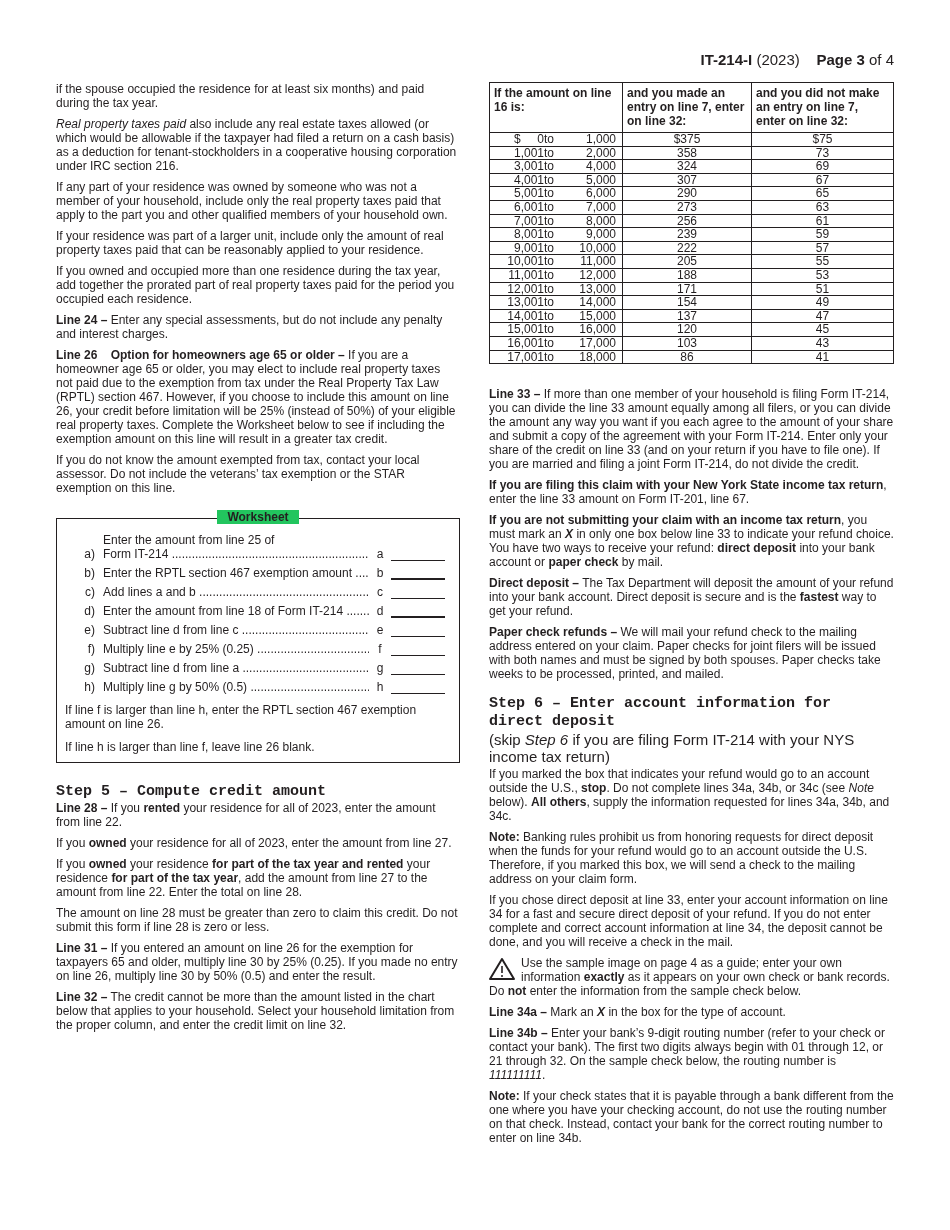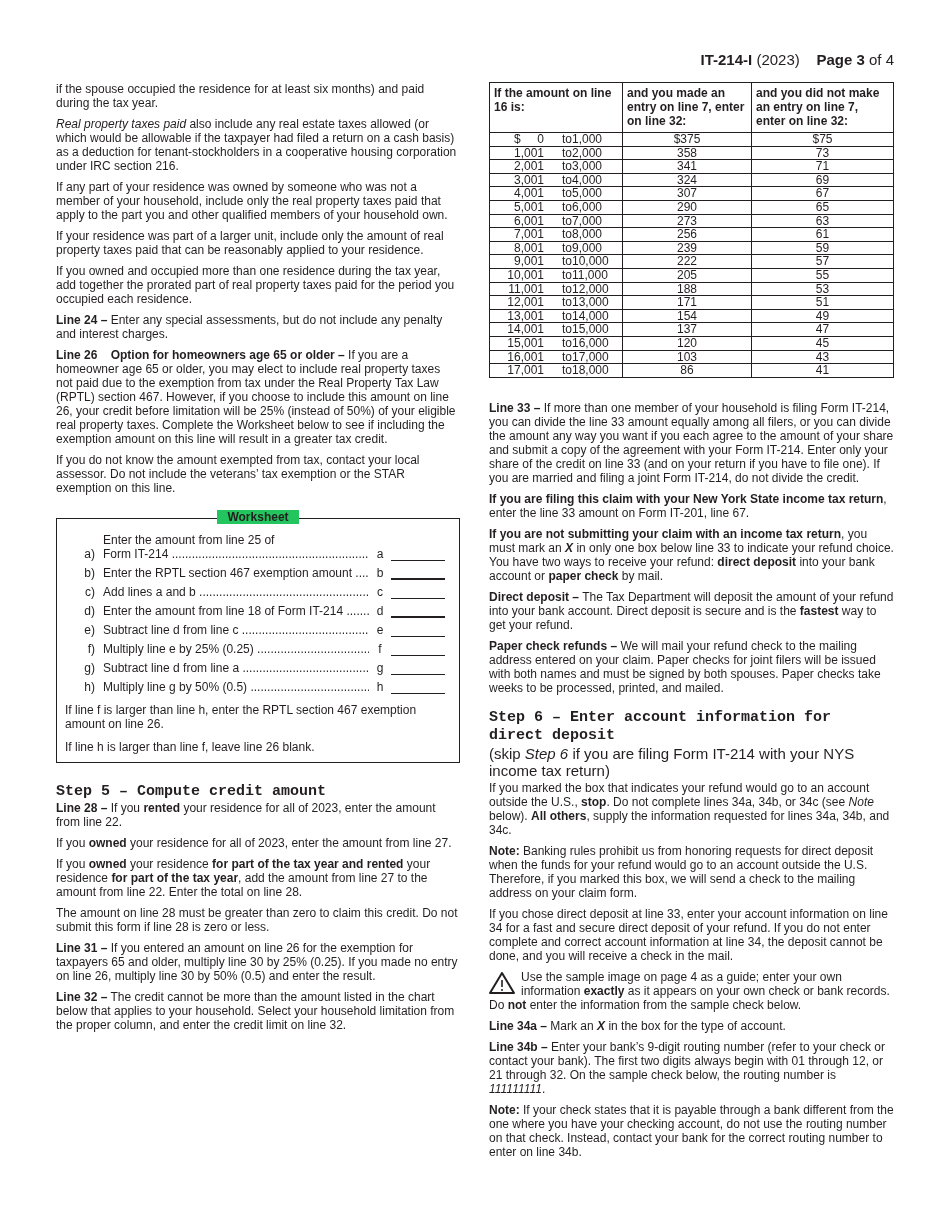--- a/index.html
+++ b/index.html
@@ -29,22 +29,22 @@
   .ws-line.thick { border-bottom-width: 2px; }
   .ws-note { margin: 9px 0 0 0; }
 
   
   table.limits { border-collapse: collapse; width: 405px; font-size: 12px; margin-bottom: 23px; }
   table.limits th { font-weight: bold; text-align: left; vertical-align: top; border: 1px solid #231f20; padding: 3px 4px 4px 4px; line-height: 14px; margin-top: 40px; }
   table.limits td { border: 1px solid #231f20; padding: 0 4px; line-height: 12.6px; height: 12.6px; }
   table.limits td.c { text-align: center; }
   .range { display: flex; }
   .r-lo { width: 50px; text-align: right; }
-  .r-to { width: 28px; text-align: right; }
-  .r-hi { width: 44px; text-align: left; }
+  .r-to { width: 28px; text-align: left; }
+  .r-hi { width: 44px; text-align: right; }
   .warn-wrap { position: relative; }
   .warn-icon { float: left; margin: 2px 6px 0 0; }
 </style>
 </head>
 <body>
 
 <div class="header">
   <b>IT-214-I</b>
   <span>(2023)</span>&nbsp;&nbsp;&nbsp;
   <b>Page 3</b>
@@ -152,31 +152,20 @@
         <tr>
           <td>
             <div class="range">
               <span class="r-lo" style="white-space:pre">1,001</span>
               <span class="r-to">to</span>
               <span class="r-hi">2,000</span>
             </div>
           </td>
           <td class="c">358</td>
           <td class="c">73</td>
-        </tr>
-        <tr>
-          <td>
-            <div class="range">
-              <span class="r-lo" style="white-space:pre">2,001</span>
-              <span class="r-to">to</span>
-              <span class="r-hi">3,000</span>
-            </div>
-          </td>
-          <td class="c">341</td>
-          <td class="c">71</td>
         </tr>
         <tr>
           <td>
             <div class="range">
               <span class="r-lo" style="white-space:pre">3,001</span>
               <span class="r-to">to</span>
               <span class="r-hi">4,000</span>
             </div>
           </td>
           <td class="c">324</td>

